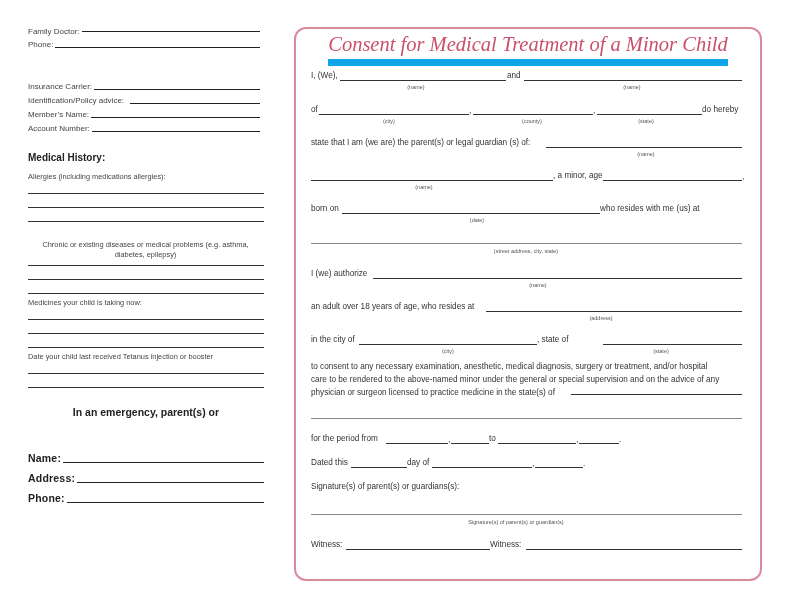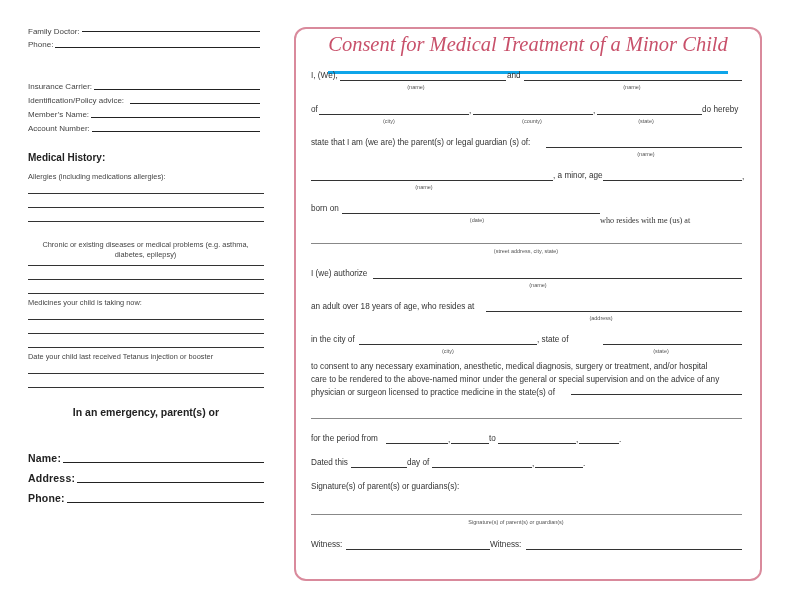--- a/index.html
+++ b/index.html
@@ -17,21 +17,21 @@
   .note { position: absolute; left: 28px; width: 235px; font-size: 7.4px; color: #444; line-height: 10px; }
   .hline { position: absolute; left: 28px; width: 236px; border-bottom: 1px solid #333; height: 0; }
   .emerg { position: absolute; left: 28px; width: 236px; text-align: center; font-size: 10.5px; font-weight: bold; color: #222; line-height: 16px; }
 
   
   .form { position: absolute; left: 294px; top: 27px; width: 468px; height: 554px;
           border: 2px solid #d98a9c; border-radius: 12px; box-sizing: border-box; }
   .title { position: absolute; left: 0; right: 0; top: 4px; text-align: center;
            font-family: "Liberation Serif", serif; font-style: italic; font-size: 20.5px;
            color: #c8506a; }
-  .title span { border-bottom: 3px solid #0ea5e9; padding-bottom: 16px; }
+  .title span { border-bottom: 7px solid #0ea5e9; padding-bottom: 4px; }
   .f { position: absolute; font-size: 8.2px; color: #333; white-space: nowrap; }
   .ul { position: absolute; border-bottom: 1px solid #333; height: 0; }
   .ul.grey { border-bottom-color: #888; }
   .cap { position: absolute; font-size: 5.5px; color: #555; text-align: center; white-space: nowrap; }
   .para { position: absolute; font-size: 8.2px; color: #333; line-height: 13px; width: 440px; }
 </style>
 </head>
 <body>
 
 <div class="left">
@@ -124,21 +124,21 @@
   <div class="cap" style="left:330px;top:122px;width:40px;">(name)</div>
 
   <div class="ul" style="left:15px;top:151px;width:242px;"></div>
   <div class="f" style="left:257px;top:142px;">, a minor, age</div>
   <div class="ul" style="left:307px;top:151px;width:139px;"></div>
   <div class="f" style="left:446px;top:143px;">,</div>
   <div class="cap" style="left:108px;top:155px;width:40px;">(name)</div>
 
   <div class="f" style="left:15px;top:175px;">born on</div>
   <div class="ul" style="left:46px;top:184px;width:258px;"></div>
-  <div class="f" style="left:304px;top:187px;font-family:Liberation Serif, serif;">who resides with me (us)  at</div>
+  <div class="f" style="left:304px;top:175px;">who resides with me (us)  at</div>
   <div class="cap" style="left:166px;top:188px;width:30px;">(date)</div>
 
   <div class="ul grey" style="left:15px;top:214px;width:431px;"></div>
   <div class="cap" style="left:180px;top:219px;width:100px;">(street address, city, state)</div>
 
   <div class="f" style="left:15px;top:240px;">I (we)  authorize</div>
   <div class="ul" style="left:77px;top:249px;width:369px;"></div>
   <div class="cap" style="left:222px;top:253px;width:40px;">(name)</div>
 
   <div class="f" style="left:15px;top:273px;">an adult over 18 years of age, who resides at</div>

